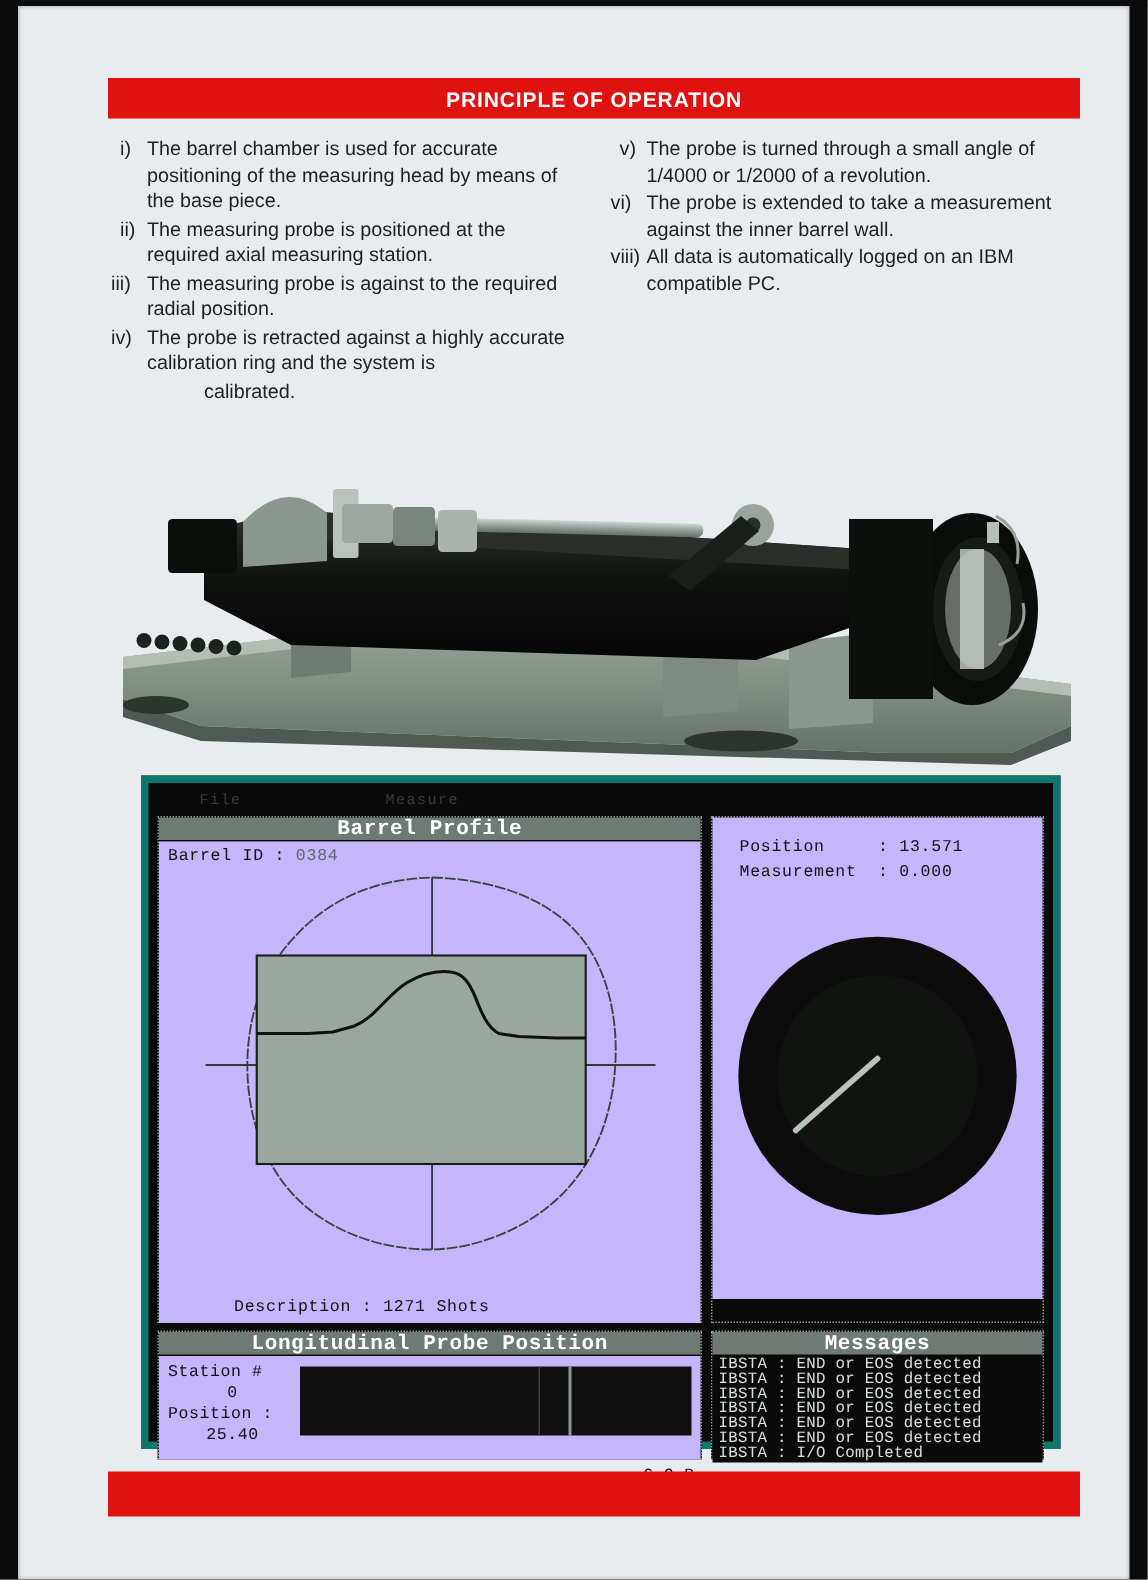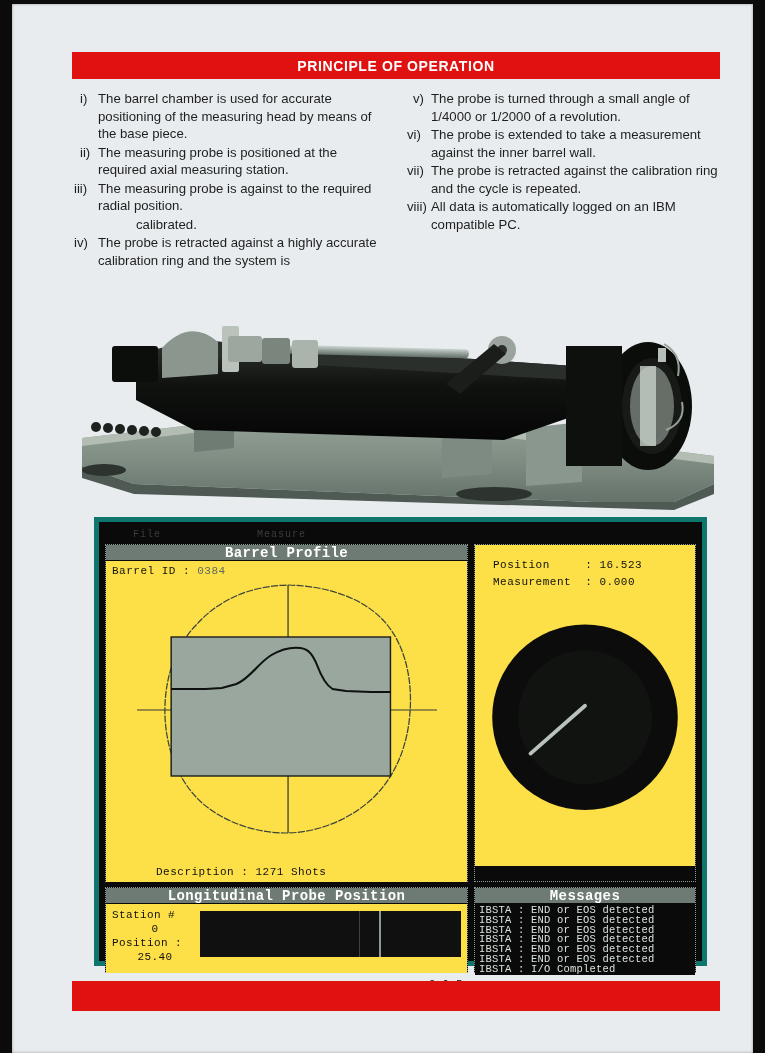--- a/index.html
+++ b/index.html
@@ -99,21 +99,21 @@
     background:#6e7a74;
     color:#ffffff;
     font-family:"Liberation Mono", monospace;
     font-weight:bold;
     font-size:14px;
     letter-spacing:.4px;
     display:flex;align-items:center;justify-content:center;
     border-bottom:1px solid #0a0a0a;
   }
   .pbody{
-    background:#fde047;
+    background:#c4b5fd;
     color:#111;
     font-family:"Liberation Mono", monospace;
     font-size:11px;
     position:relative;
     box-sizing:border-box;
   }
 
   #row-top{display:flex;gap:6px;height:338px;}
   #p-profile{width:363px;height:100%;}
   #p-radial{flex:1;height:100%;}
@@ -183,41 +183,37 @@
       </div>
       <div class="item">
         <span class="mk">ii)</span>
         <span class="tx">The measuring probe is positioned at the required axial measuring station.</span>
       </div>
       <div class="item">
         <span class="mk tight">iii)</span>
         <span class="tx">The measuring probe is against to the required radial position.</span>
       </div>
       <div class="item">
+        <span class="mk tight">iv)</span>
+        <span class="tx">The probe is retracted against a highly accurate calibration ring and the system is</span>
+      </div>
+      <div class="item">
         <span class="mk"></span>
         <span class="tx"><span class="gapword"></span><span>calibrated.</span></span>
       </div>
-      <div class="item">
-        <span class="mk tight">iv)</span>
-        <span class="tx">The probe is retracted against a highly accurate calibration ring and the system is</span>
-      </div>
     </div>
 
     <div class="col">
       <div class="item">
         <span class="mk">v)</span>
         <span class="tx">The probe is turned through a small angle of 1/4000 or 1/2000 of a revolution.</span>
       </div>
       <div class="item">
         <span class="mk tight">vi)</span>
         <span class="tx">The probe is extended to take a measurement against the inner barrel wall.</span>
-      </div>
-      <div class="item">
-        <span class="mk tight">vii)</span>
-        <span class="tx">The probe is retracted against the calibration ring and the cycle is repeated.</span>
       </div>
       <div class="item">
         <span class="mk tight" style="width:30px;padding-left:2px;">viii)</span>
         <span class="tx" style="margin-left:-4px;">All data is automatically logged on an IBM compatible PC.</span>
       </div>
     </div>
 
   </div>
 
   <div id="photo">
@@ -338,21 +334,21 @@
 
           <div id="desc">
             <span>Description :</span>
             <span>1271 Shots</span>
           </div>
         </div>
       </div>
 
       <div id="p-radial" class="panel">
         <div class="pbody" id="radial-body">
-          <div class="rline">Position     : 16.523</div>
+          <div class="rline">Position     : 13.571</div>
           <div class="rline">Measurement  : 0.000</div>
 
           <svg id="radial-canvas" viewBox="0 0 230 250" preserveAspectRatio="xMidYMid meet">
             <circle cx="115" cy="120" r="97" fill="#0b0c0b"></circle>
             <circle cx="115" cy="120" r="70" fill="#17191700"></circle>
             <circle cx="115" cy="120" r="70" fill="#111311"></circle>
             <line x1="115" y1="108" x2="58" y2="158" stroke="#b9c3bb" stroke-width="4" stroke-linecap="round"></line>
           </svg>
         </div>
       </div>

